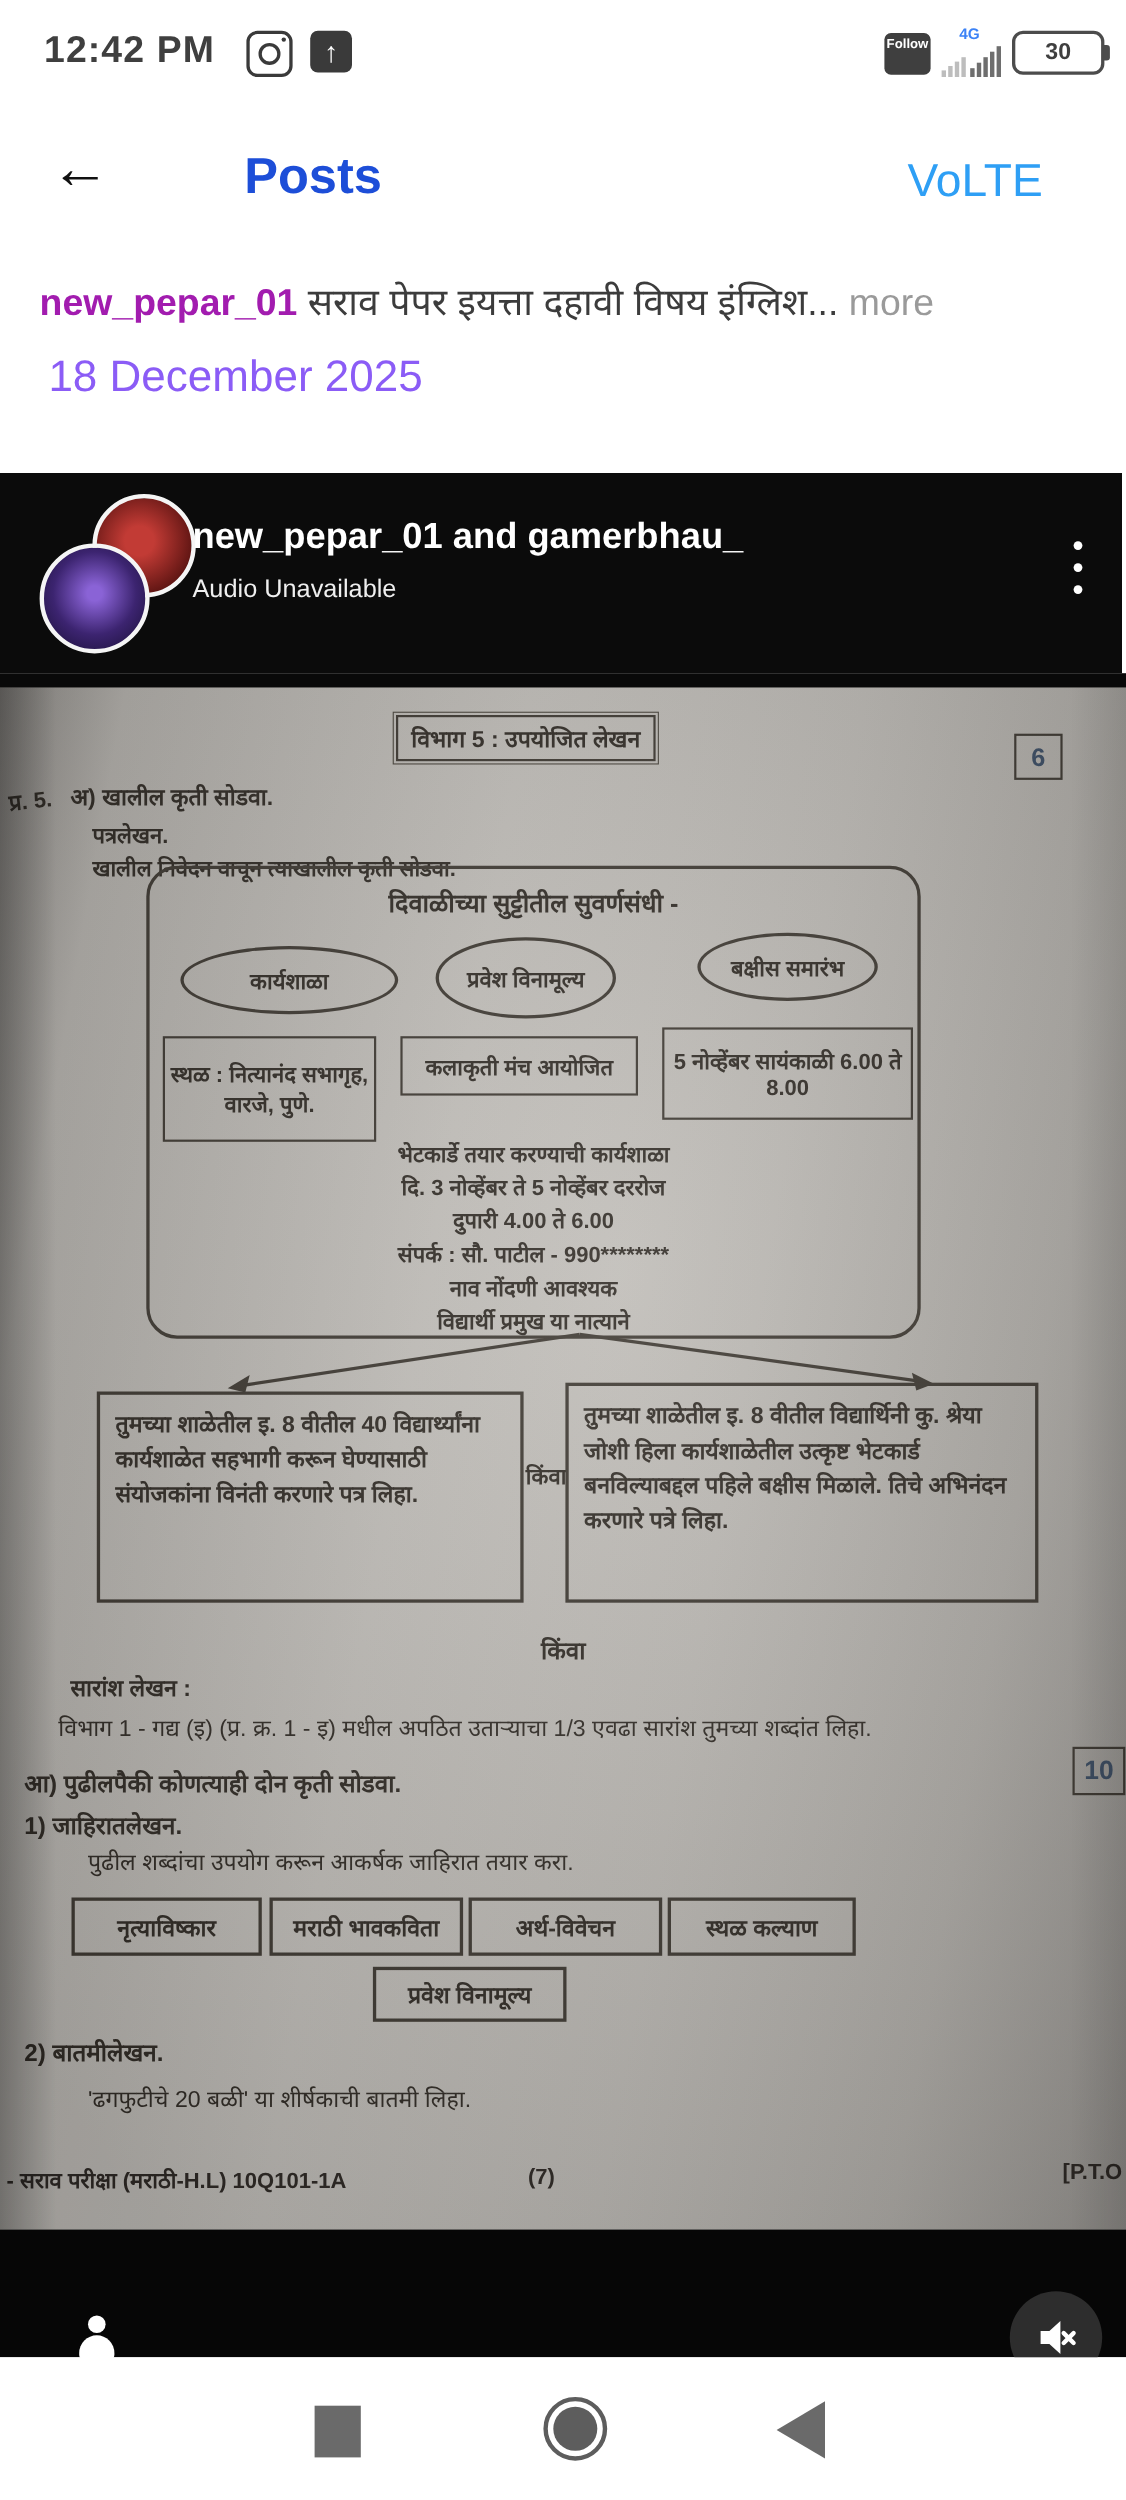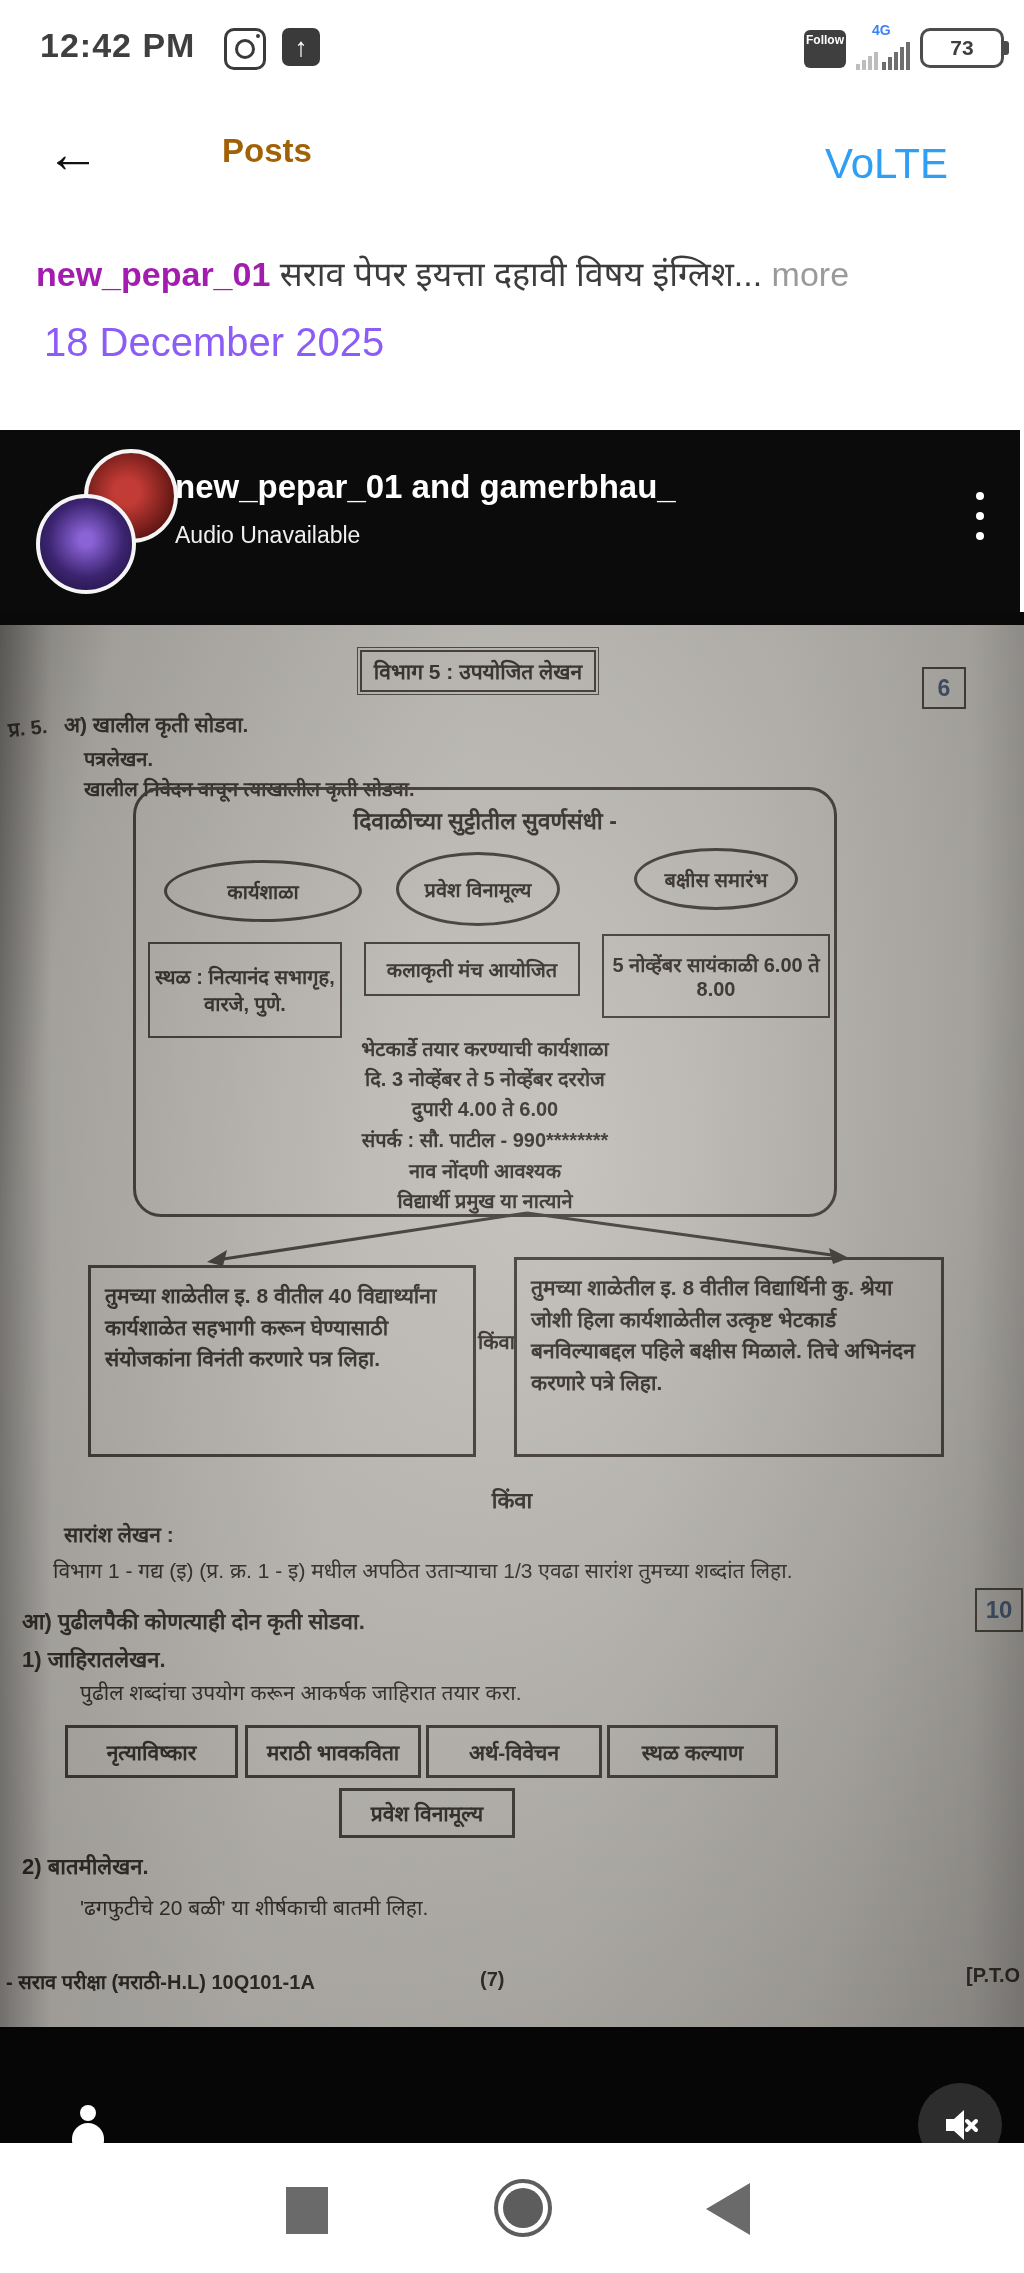--- a/index.html
+++ b/index.html
@@ -22,21 +22,21 @@
   .bars{position:absolute;bottom:2px;display:flex;align-items:flex-end;gap:2px;}
   .bars.faded{left:0;opacity:.45;}
   .bars.solid{left:26px;}
   .bars i{display:block;width:4px;background:#6e6e6e;}
   .batt{left:920px;top:28px;width:84px;height:40px;border:3px solid #4c4c4c;border-radius:10px;box-sizing:border-box;
         text-align:center;font-size:21px;font-weight:600;color:#3f3f3f;line-height:34px;}
   .batt .nub{position:absolute;right:-8px;top:10px;width:6px;height:14px;background:#4c4c4c;border-radius:0 3px 3px 0;}
 
   
   .back{left:46px;top:126px;font-size:54px;color:#111;line-height:1;}
-  .title{left:222px;top:132px;font-size:33px;font-weight:700;color:#a16207;}
+  .title{left:222px;top:132px;font-size:46px;font-weight:700;color:#1d4ed8;}
   .follow{right:76px;top:140px;font-size:42px;font-weight:500;color:#2e9ff5;}
 
   
   .caption{left:36px;top:250px;width:960px;font-size:34px;color:#3c3c3c;white-space:nowrap;overflow:hidden;}
   .caption b{font-weight:700;color:#a21caf;}
   .caption .more{color:#9a9a9a;}
   .date{left:44px;top:320px;font-size:40px;color:#8b5cf6;}
 
   
   .postbar{left:0;top:430px;width:1020px;height:182px;background:#0b0b0b;}
@@ -105,21 +105,21 @@
         <i style="height:18px"></i>
       </span>
     <span class="bars solid">
         <i style="height:8px"></i>
         <i style="height:13px"></i>
         <i style="height:18px"></i>
         <i style="height:23px"></i>
         <i style="height:28px"></i>
       </span>
   </div>
-  <div class="abs batt"><span>73</span><span class="nub"></span></div>
+  <div class="abs batt"><span>30</span><span class="nub"></span></div>
 
   <div class="abs back">←</div>
   <div class="abs title">Posts</div>
   <div class="abs follow">VoLTE</div>
 
   <div class="abs caption"><b>new_pepar_01</b><span> सराव पेपर इयत्ता दहावी विषय इंग्लिश... </span><span class="more">more</span></div>
   <div class="abs date">18 December 2025</div>
 
   <div class="abs postbar">
     <div class="av red"></div>

